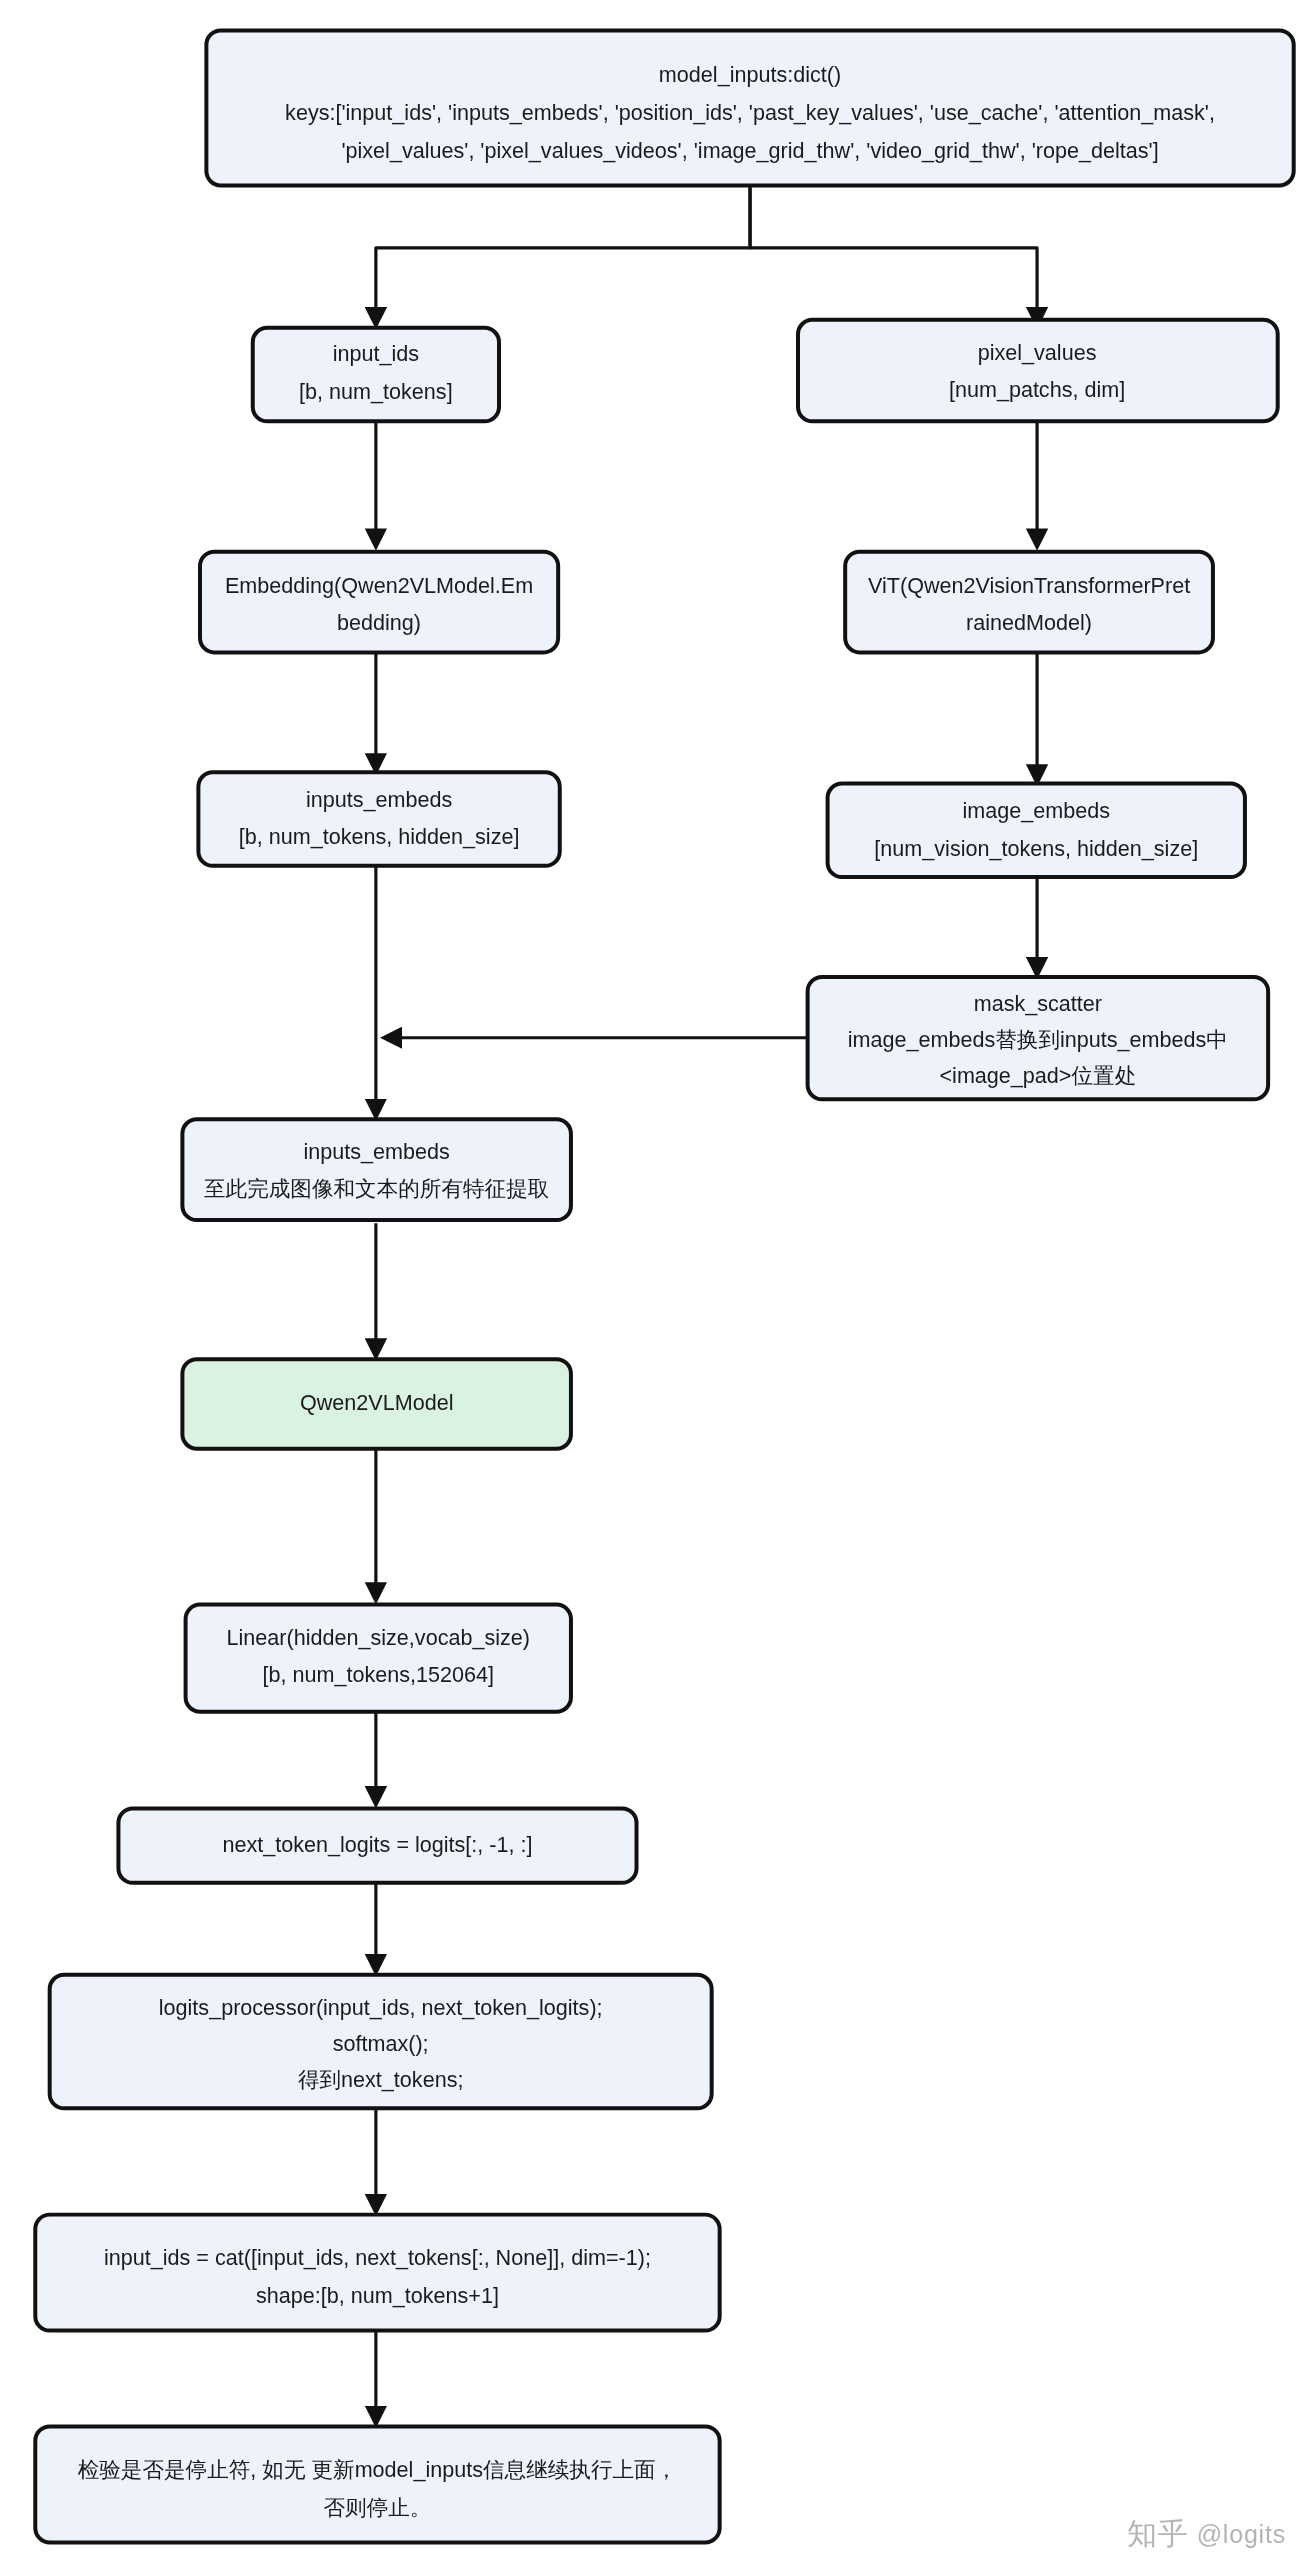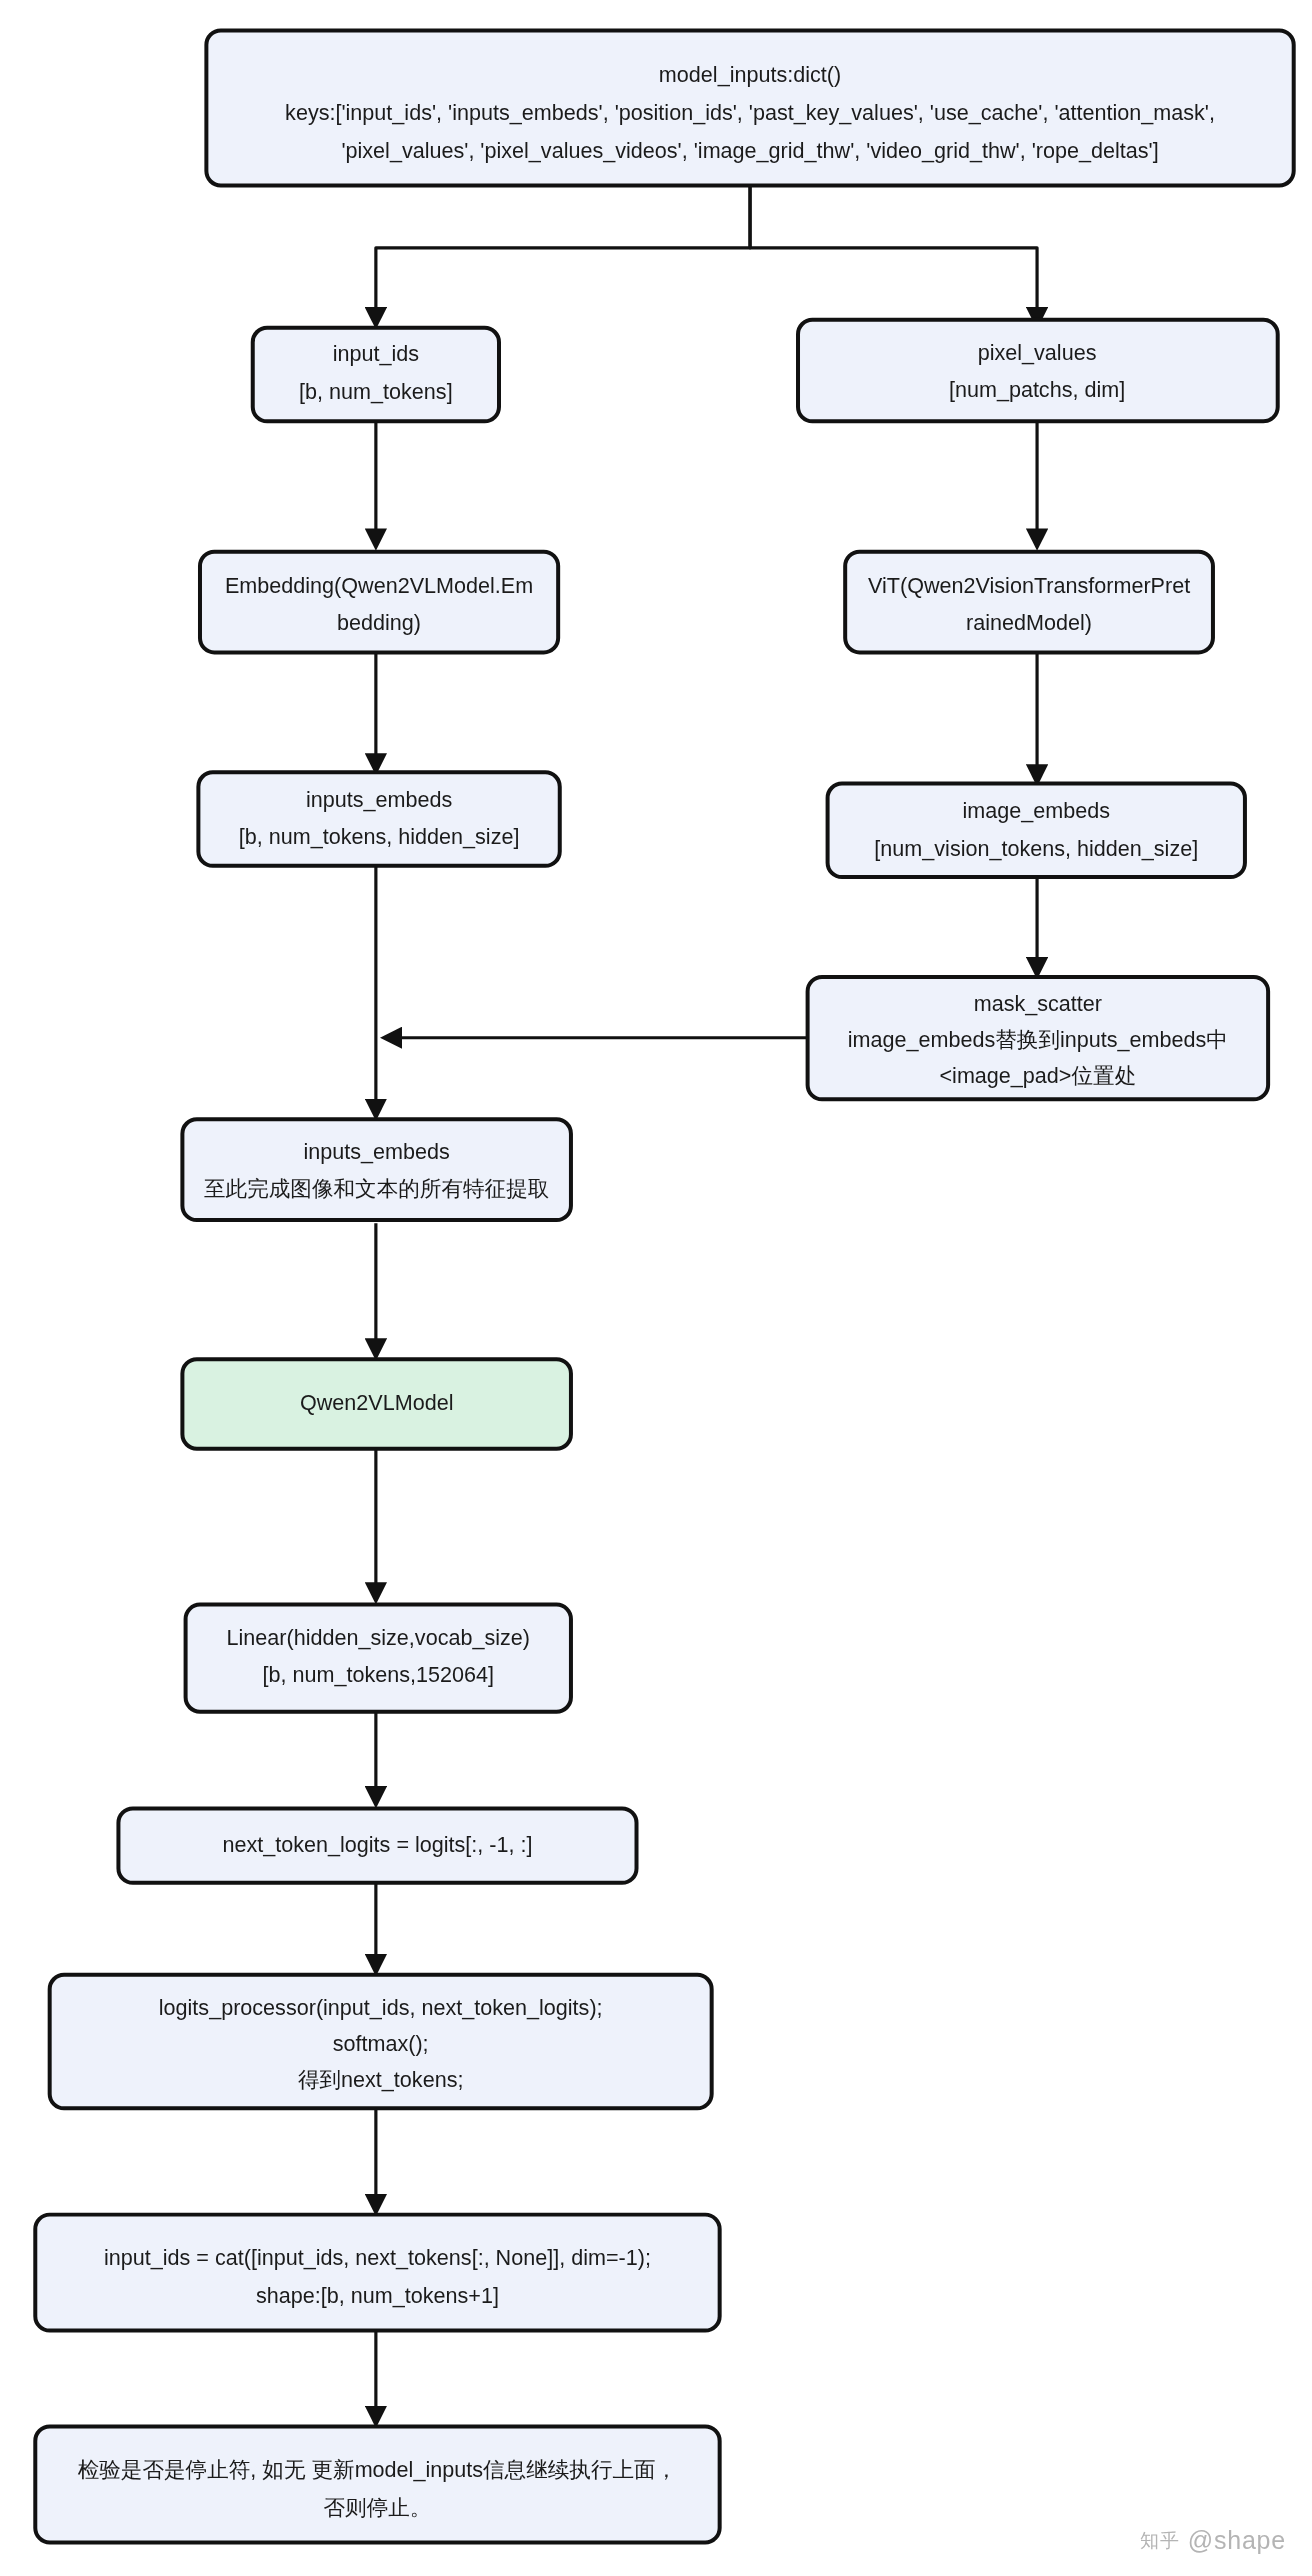--- a/index.html
+++ b/index.html
@@ -51,21 +51,21 @@
     display: flex;
     align-items: center;
     gap: 8px;
     color: #b4b4b4;
     font-size: 25px;
     font-family: "Liberation Sans", "DejaVu Sans", sans-serif;
     letter-spacing: 0.8px;
     user-select: none;
   }
   .wm-logo {
-    font-size: 19px;
+    font-size: 30px;
     color: #b4b4b4;
   }
 </style>
 </head>
 <body>
 
 <svg id="canvas" viewBox="0 0 1642 3222" xmlns="http://www.w3.org/2000/svg">
   <defs>
     <marker id="arrow" viewBox="0 0 12 12" refX="9" refY="6" markerWidth="7" markerHeight="7" orient="auto-start-reverse">
       <path d="M 0 0 L 12 6 L 0 12 z" fill="#111111"></path>
@@ -191,15 +191,15 @@
 
   <g>
     <rect class="node-rect fill-blue" x="44" y="3035" width="856" height="145"></rect>
     <text class="node-text t28" x="472" y="3091">检验是否是停止符, 如无 更新model_inputs信息继续执行上面，</text>
     <text class="node-text t28" x="472" y="3138">否则停止。</text>
   </g>
 </svg>
 
 <div class="watermark">
   <span class="wm-logo">知乎</span>
-  <span>@shape</span>
+  <span>@logits</span>
 </div>
 
 
 </body></html>

